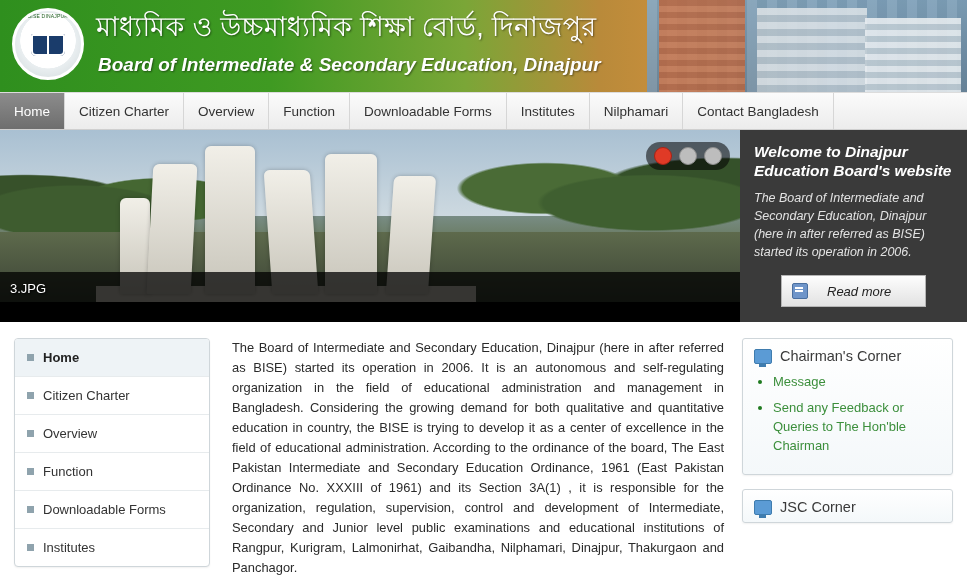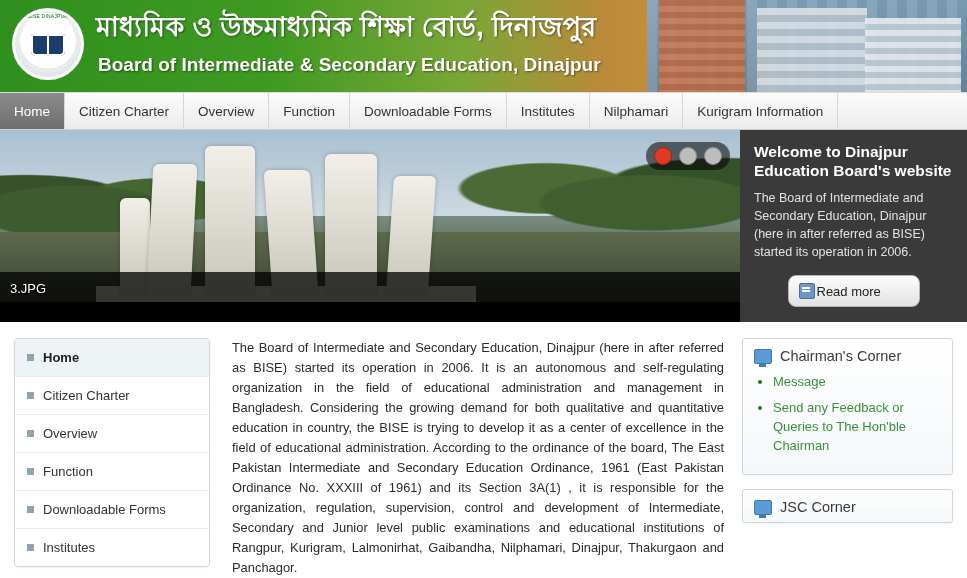--- a/index.html
+++ b/index.html
@@ -92,32 +92,33 @@
     position: absolute;
     left: 50%; top: 0; width: 2px; height: 100%;
     background: #ffffff;
     transform: translateX(-50%);
   }
   .title-bn {
     position: absolute;
     left: 96px;
     top: 6px;
     font-size: 27px;
-    font-weight: bold;
+    font-weight: normal;
     color: #ffffff;
     text-shadow: 1px 1px 2px rgba(0,0,0,.45);
     letter-spacing: .3px;
     white-space: nowrap;
   }
   .title-en {
     position: absolute;
     left: 98px;
     top: 54px;
     font-size: 19px;
     font-weight: bold;
+    font-style: italic;
     color: #ffffff;
     text-shadow: 1px 1px 2px rgba(0,0,0,.45);
     white-space: nowrap;
   }
 
   
   .nav {
     display: flex;
     height: 36px;
     background: #f2f2f2;
@@ -225,45 +226,46 @@
     cursor: pointer;
   }
   .dot.active { background: #e03a26; border-color: #a62316; }
 
   .welcome {
     width: 227px;
     background: #3a3a3a;
     color: #ffffff;
     padding: 12px 14px 10px 14px;
     box-sizing: border-box;
+    font-style: italic;
   }
   .welcome h3 {
     margin: 0 0 8px 0;
     font-size: 15.5px;
     line-height: 1.25;
     font-weight: bold;
     color: #ffffff;
   }
   .welcome p {
     margin: 0;
     font-size: 12.5px;
     line-height: 1.45;
     color: #e2e2e2;
   }
   .readmore {
     margin: 14px auto 0 auto;
     display: flex;
     align-items: center;
-    gap: 2px;
-    width: 132px;
+    gap: 19px;
+    width: 145px;
     padding: 7px 10px;
     box-sizing: border-box;
     background: linear-gradient(180deg,#fdfdfd,#e2e2e2);
     border: 1px solid #b5b5b5;
-    border-radius: 8px;
+    border-radius: 0;
     color: #222;
     font-size: 13px;
     cursor: pointer;
   }
   .readmore .ico {
     width: 14px; height: 14px;
     background: #6f95c9;
     border: 1px solid #4a6f9f;
     border-radius: 2px;
     position: relative;
@@ -397,21 +399,21 @@
   </div>
 
   <div class="nav">
     <div class="nav-item active">Home</div>
     <div class="nav-item">Citizen Charter</div>
     <div class="nav-item">Overview</div>
     <div class="nav-item">Function</div>
     <div class="nav-item">Downloadable Forms</div>
     <div class="nav-item">Institutes</div>
     <div class="nav-item">Nilphamari</div>
-    <div class="nav-item">Kurigram Information</div>
+    <div class="nav-item">Contact Bangladesh</div>
     <div class="nav-spacer"></div>
   </div>
 
   <div class="banner">
     <div class="slide">
       <div class="sky"></div>
       <div class="trees"></div>
       <div class="trees2"></div>
       <div class="ground"></div>
       <div class="plinth"></div>

